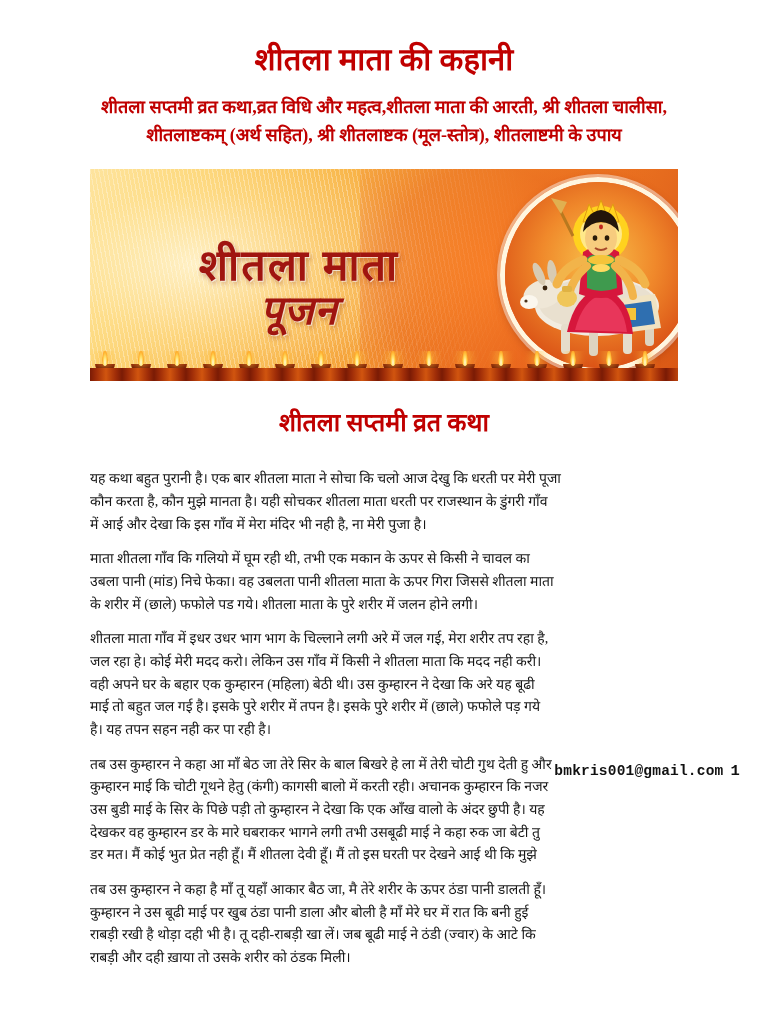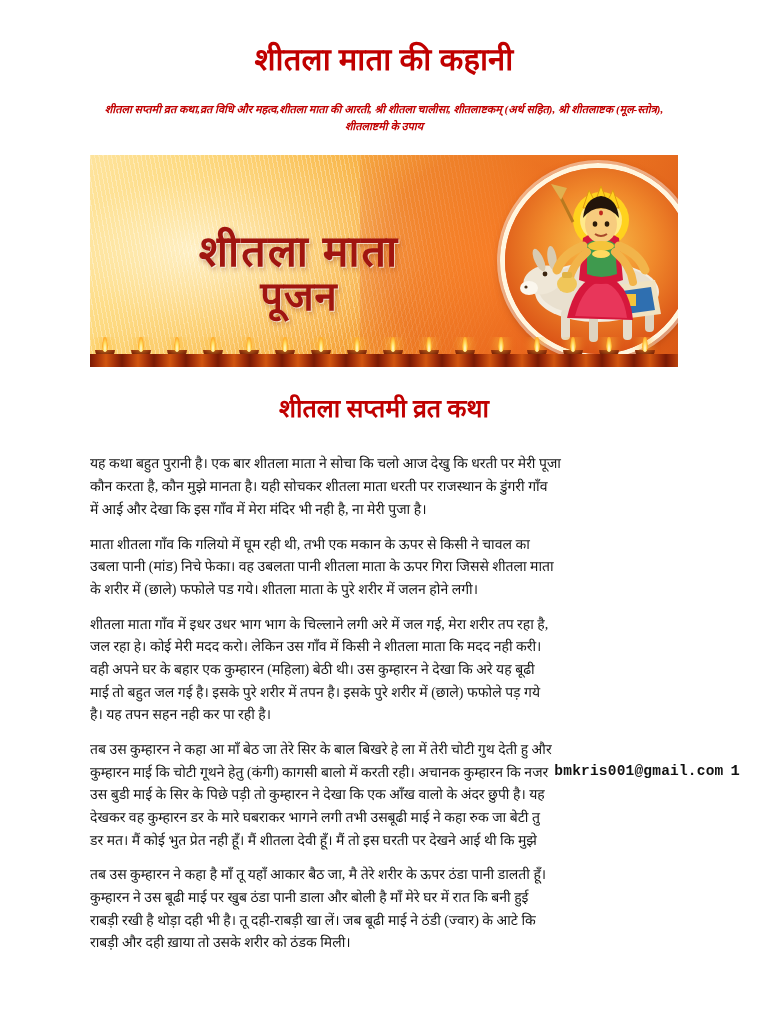--- a/index.html
+++ b/index.html
@@ -35,26 +35,25 @@
     line-height: 1.15;
     margin: 0;
     padding: 38px 40px 0 40px;
     letter-spacing: 0.2px;
   }
 
   
   .doc-subtitle {
     text-align: center;
     color: #c00000;
-    font-size: 11px;
+    font-size: 18px;
     font-weight: bold;
     line-height: 1.55;
-    margin: 7px;
+    margin: 0;
     padding: 16px 86px 0 86px;
-    font-style: italic;
   }
 
   
   .banner-wrap {
     margin: 20px auto 0 auto;
     width: 588px;
     height: 212px;
     position: relative;
     overflow: hidden;
   }
@@ -137,20 +136,21 @@
   .banner-title .l1 {
     display: block;
     font-size: 43px;
     letter-spacing: 2px;
   }
   .banner-title .l2 {
     display: block;
     font-size: 40px;
     margin-top: 4px;
     letter-spacing: 1px;
+    font-style: italic;
   }
 
   
   .deity {
     position: absolute;
     right: -18px;
     top: 8px;
     width: 186px;
     height: 186px;
     border-radius: 50%;

